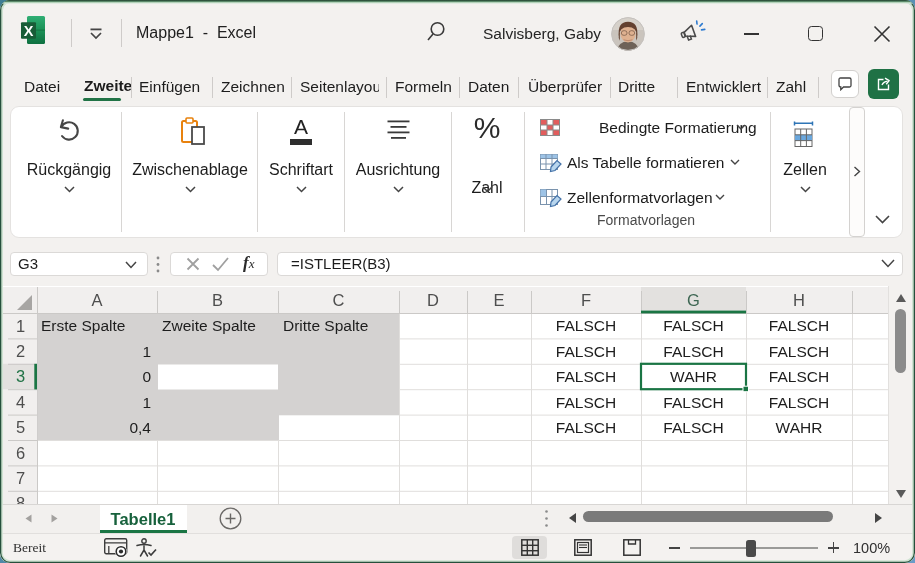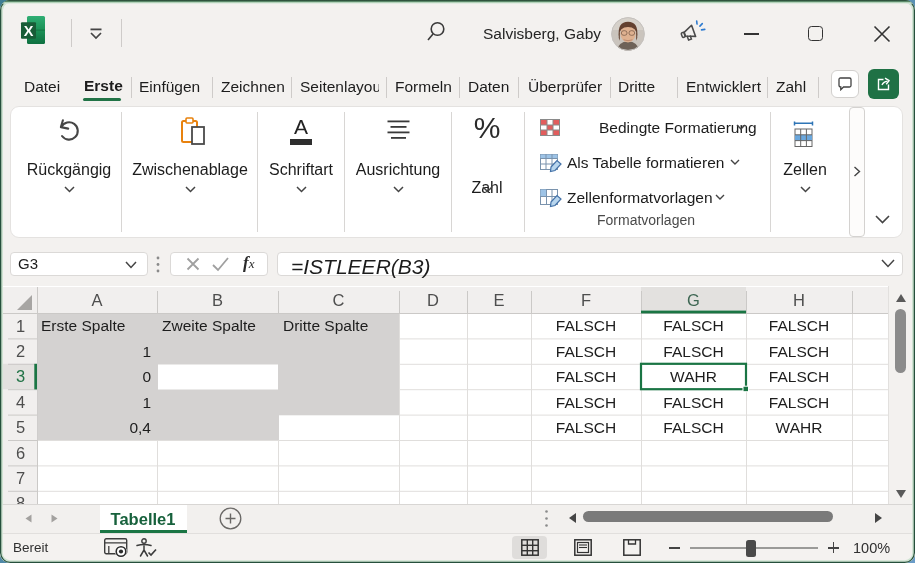--- a/index.html
+++ b/index.html
@@ -30,20 +30,21 @@
   <rect x="0" y="6.2" width="15" height="16.6" rx="1" fill="#185c37"></rect>
   <text x="7.5" y="19.8" font-size="14.5" font-weight="bold" fill="#fff" text-anchor="middle" font-family="Liberation Sans">X</text>
 </svg>
 <div class="sep" style="left:71px; top:19px; height:28px;"></div>
 
 <svg class="abs" style="left:88px; top:28px;" width="16" height="12" viewBox="0 0 16 12">
   <rect x="2.5" y="0.5" width="11" height="1.8" fill="#454545"></rect>
   <path d="M3 5 L8 10 L13 5" fill="none" stroke="#454545" stroke-width="1.7"></path>
 </svg>
 <div class="sep" style="left:121px; top:19px; height:28px;"></div>
+<div class="t" style="left:136px; top:24px; font-size:16px; color:#202020;">Mappe1&nbsp; -&nbsp; Excel</div>
 
 <svg class="abs" style="left:426px; top:21px;" width="20" height="21" viewBox="0 0 20 21">
   <circle cx="11.5" cy="8" r="6.3" fill="none" stroke="#3a3a3a" stroke-width="1.6"></circle>
   <line x1="7" y1="13" x2="2" y2="19" stroke="#3a3a3a" stroke-width="1.6"></line>
 </svg>
 <div class="t" style="left:483px; top:25px; font-size:15.5px; color:#252525;">Salvisberg, Gaby</div>
 
 <svg class="abs" style="left:611px; top:17px;" width="34" height="34" viewBox="0 0 34 34">
   <defs>
         <clipPath id="avc">
@@ -78,21 +79,21 @@
 </svg>
 
 <div class="abs" style="left:744px; top:33px; width:15px; height:1.6px; background:#333;"></div>
 <div class="abs" style="left:808px; top:26px; width:15px; height:15px; border:1.6px solid #333; border-radius:3.5px;"></div>
 <svg class="abs" style="left:873px; top:25px;" width="18" height="18" viewBox="0 0 18 18">
   <path d="M1.5 1.5 L16.5 16.5 M16.5 1.5 L1.5 16.5" stroke="#333" stroke-width="1.6"></path>
 </svg>
 
 <div id="tabs" class="abs" style="left:0; top:72px; width:836px; height:30px; font-size:15.5px; color:#1e1e1e;">
   <div class="t" style="left:24px;  top:6px;">Datei</div>
-  <div class="t" style="left:84px;  top:5px; font-weight:bold;">Erste</div>
+  <div class="t" style="left:84px;  top:5px; font-weight:bold;">Zweite</div>
   <div class="t" style="left:139px; top:6px;">Einfügen</div>
   <div class="t" style="left:221px; top:6px;">Zeichnen</div>
   <div class="t" style="left:300px; top:6px; width:79px; overflow:hidden;">Seitenlayout</div>
   <div class="t" style="left:395px; top:6px;">Formeln</div>
   <div class="t" style="left:468px; top:6px;">Daten</div>
   <div class="t" style="left:528px; top:6px;">Überprüfer</div>
   <div class="t" style="left:618px; top:6px;">Dritte</div>
   <div class="t" style="left:686px; top:6px;">Entwicklert</div>
   <div class="t" style="left:776px; top:6px;">Zahl</div>
   <div class="sep" style="left:131px; top:5px; height:21px;"></div>
@@ -270,21 +271,21 @@
   </svg>
   <div class="abs" style="left:170px; top:252px; width:98px; height:24px; background:#fff; border:1px solid #dbd9d7; border-radius:4px;"></div>
   <svg class="abs" style="left:186px; top:257px;" width="14" height="14" viewBox="0 0 14 14">
         <path d="M1.5 1.5 L12.5 12.5 M12.5 1.5 L1.5 12.5" stroke="#a0a0a0" stroke-width="1.8"></path>
       </svg>
   <svg class="abs" style="left:212px; top:257px;" width="17" height="14" viewBox="0 0 17 14">
         <path d="M1 8 L6 13 L16 1" fill="none" stroke="#a0a0a0" stroke-width="1.8"></path>
       </svg>
   <div class="t" style="left:243px; top:253px; font-size:17px; font-style:italic; font-family:'Liberation Serif',serif; color:#2b2b2b;"><b>f</b><span style="font-size:13px;">x</span></div>
   <div class="abs" style="left:277px; top:252px; width:626px; height:24px; background:#fff; border:1px solid #dbd9d7; border-radius:4px;"></div>
-  <div class="t" style="left:291px; top:255px; font-size:21px;font-style:italic;">=ISTLEER(B3)</div>
+  <div class="t" style="left:291px; top:255px; font-size:15px;">=ISTLEER(B3)</div>
   <svg class="abs" style="left:881px; top:259px;" width="14" height="9" viewBox="0 0 14 9">
         <path d="M1 1 L7 7.5 L13 1" fill="none" stroke="#444" stroke-width="1.5"></path>
       </svg>
 </div>
 
 <svg id="grid" class="abs" style="left:3px; top:286px;" width="885" height="218" viewBox="0 0 885 218" font-family="Liberation Sans, sans-serif">
   <rect x="0" y="0" width="885" height="218" fill="#fff"></rect>
 
   <rect x="0" y="1" width="885" height="26" fill="#f1efee"></rect>
   <rect x="638" y="1" width="105" height="26" fill="#e3e1df"></rect>
@@ -423,21 +424,21 @@
 </svg>
 <svg class="abs" style="left:567px; top:512px;" width="10" height="12" viewBox="0 0 10 12">
       <path d="M9 1 L2 6 L9 11 Z" fill="#454545"></path>
     </svg>
 <div class="abs" style="left:583px; top:511px; width:250px; height:11px; background:#7a7a7a; border-radius:5.5px;"></div>
 <svg class="abs" style="left:874px; top:512px;" width="10" height="12" viewBox="0 0 10 12">
       <path d="M1 1 L8 6 L1 11 Z" fill="#454545"></path>
     </svg>
 
 <div class="abs" style="left:0; top:533px; width:915px; height:28px; background:#f4f2f0; border-top:1px solid #e1dfdd;"></div>
-<div class="t" style="left:13px; top:540px; font-size:13.5px; color:#303030;">Bereit</div>
+<div class="t" style="left:13px; top:540px; font-size:13.5px; color:#303030;font-family:Liberation Serif, serif;">Bereit</div>
 
 <svg class="abs" style="left:104px; top:538px;" width="25" height="22" viewBox="0 0 25 22">
   <rect x="0.7" y="0.7" width="22" height="15" rx="1.5" fill="none" stroke="#3d3d3d" stroke-width="1.4"></rect>
   <line x1="1" y1="4.8" x2="22.5" y2="4.8" stroke="#3d3d3d" stroke-width="1.3"></line>
   <line x1="4.8" y1="8" x2="4.8" y2="15" stroke="#3d3d3d" stroke-width="1.3"></line>
   <circle cx="17" cy="13.5" r="6" fill="#fff"></circle>
   <circle cx="17" cy="13.5" r="4.8" fill="none" stroke="#2b2b2b" stroke-width="1.6"></circle>
   <circle cx="17" cy="13.5" r="2.1" fill="#2b2b2b"></circle>
 </svg>
 

